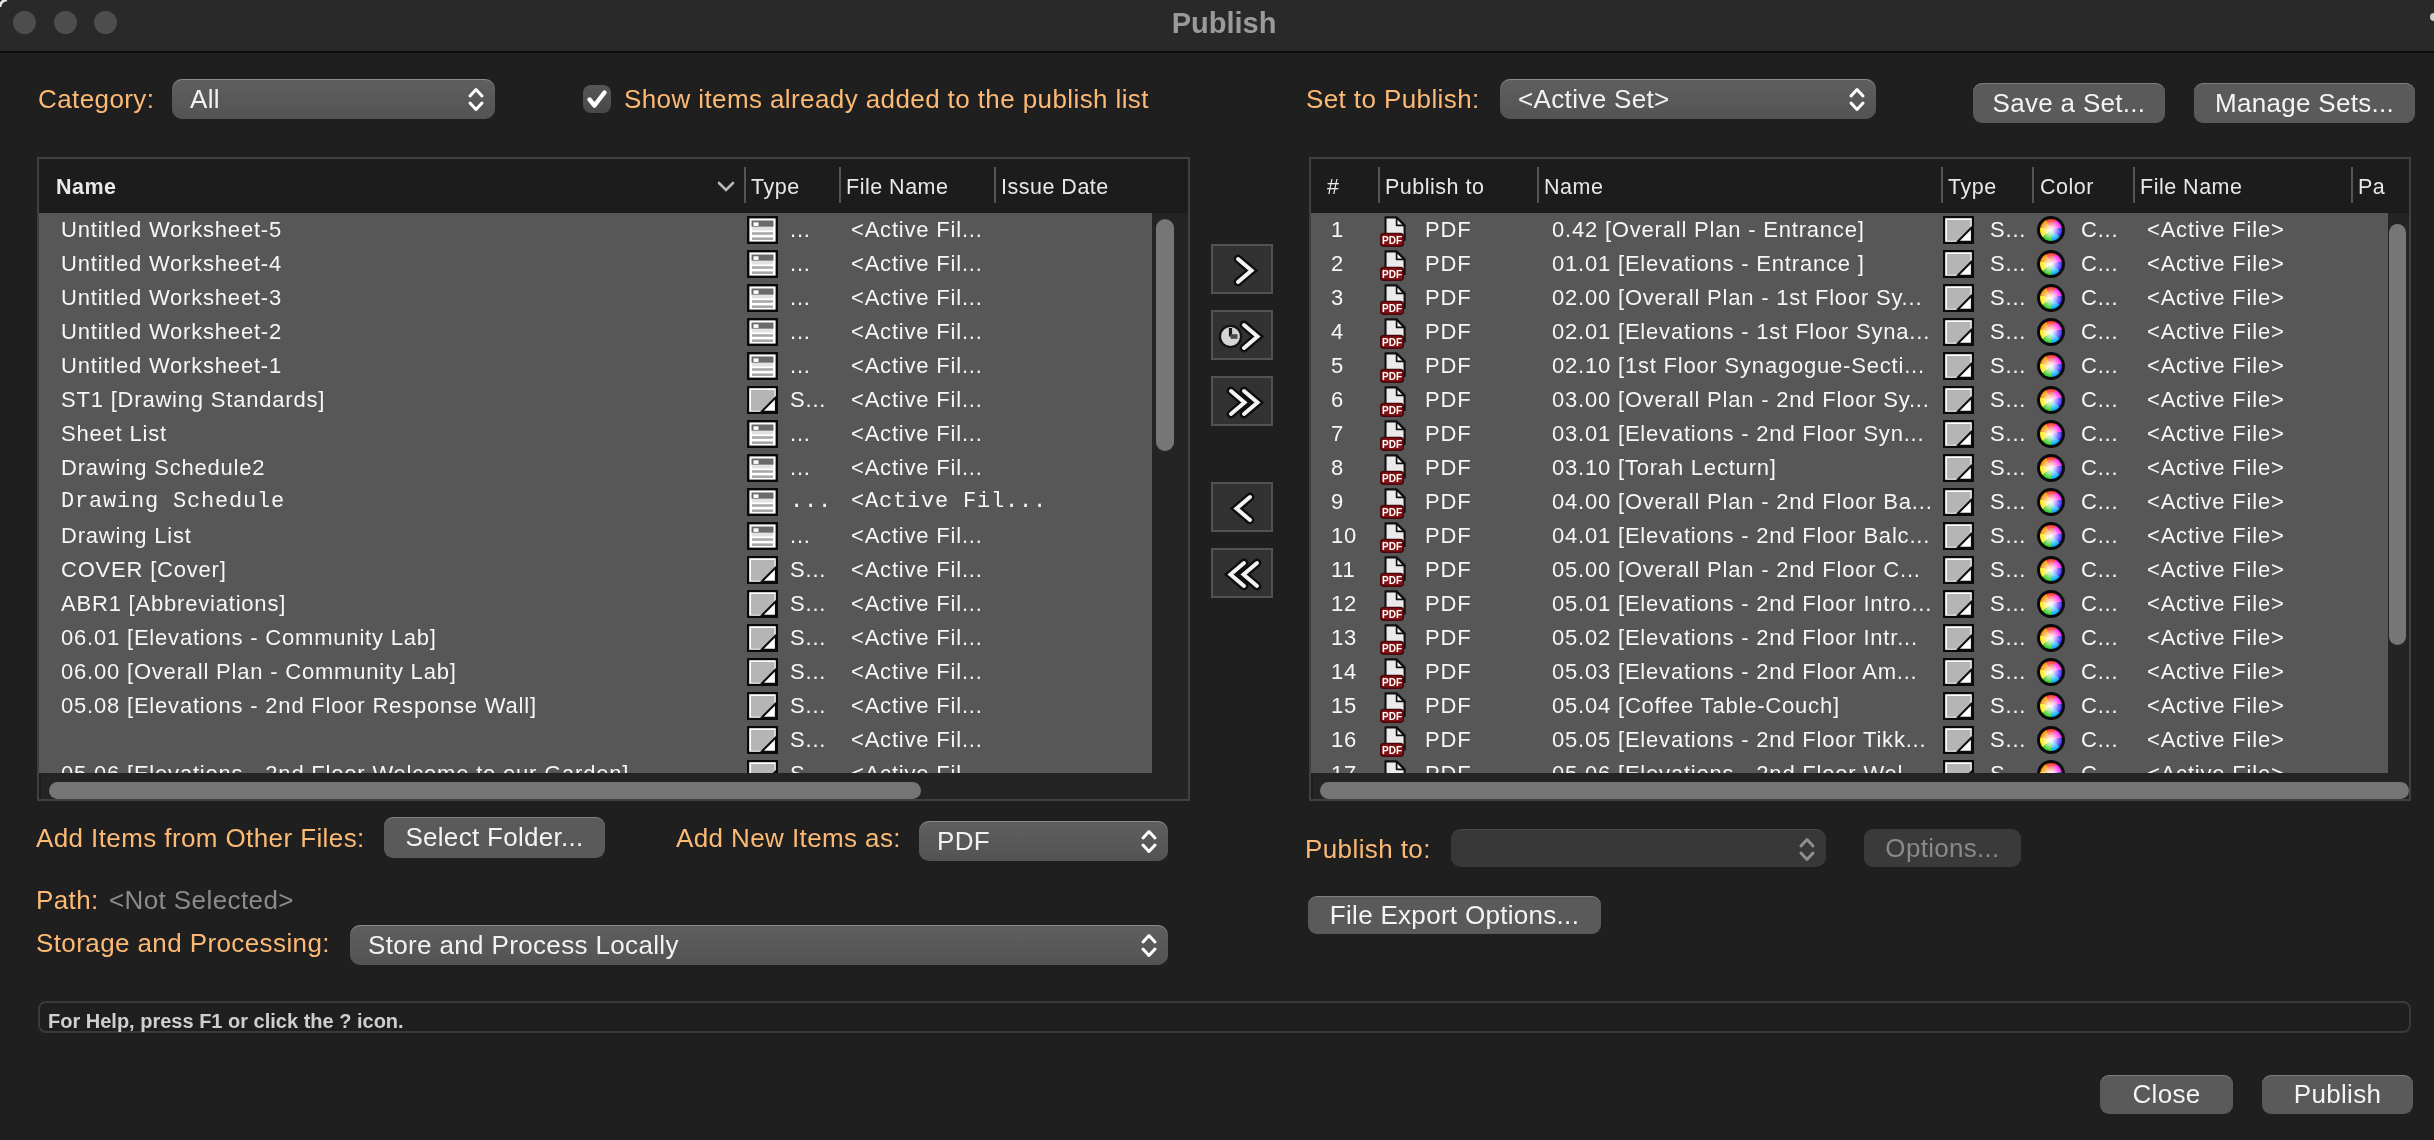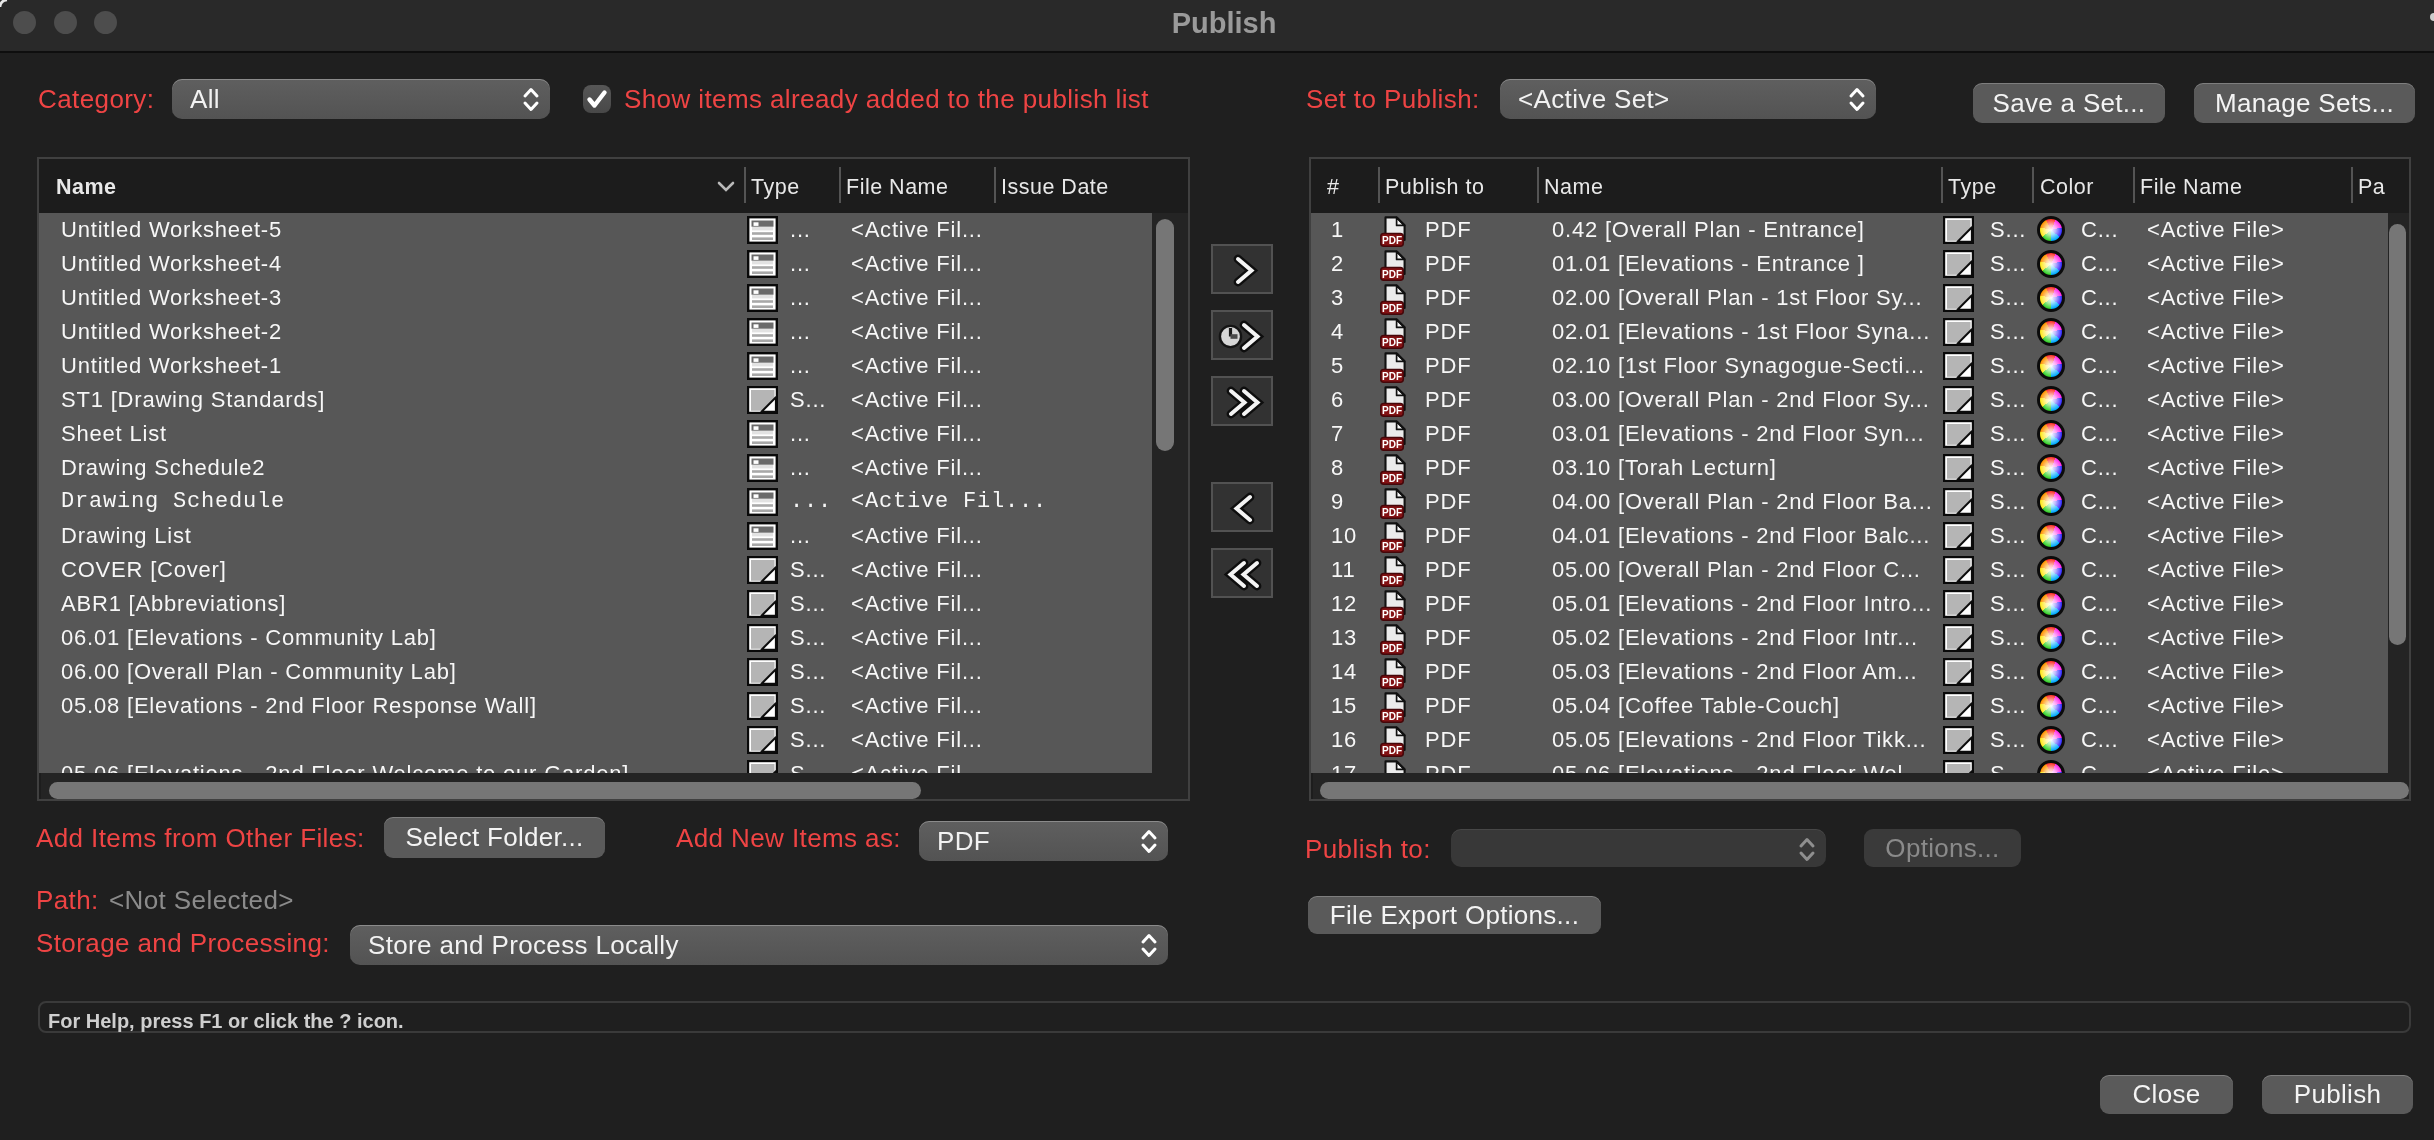--- a/index.html
+++ b/index.html
@@ -1,18 +1,18 @@
 <!DOCTYPE html>
 <html><head><meta charset="utf-8">
 <style>
 * { margin:0; padding:0; box-sizing:border-box; }
 html,body { width:2434px; height:1140px; background:#1f1f1f; font-family:"Liberation Sans", sans-serif; overflow:hidden; -webkit-font-smoothing:antialiased; }
 #win { position:absolute; left:0; top:0; width:2434px; height:1140px; background:#1f1f1f; will-change:transform; }
 .abs { position:absolute; }
-.lbl { position:absolute; font-size:26px; letter-spacing:0.4px; color:#ef4444; white-space:nowrap; line-height:30px; }
+.lbl { position:absolute; font-size:26px; letter-spacing:0.4px; color:#fdba74; white-space:nowrap; line-height:30px; }
 .popup { position:absolute; height:40px; border-radius:10px; background:linear-gradient(#5f5f5f,#535353); box-shadow:inset 0 1px 0 rgba(255,255,255,0.28); color:#f2f2f2; font-size:26px; letter-spacing:0.35px; line-height:40px; padding-left:18px; white-space:nowrap; }
 .btn { position:absolute; height:40px; border-radius:9px; background:#5a5a5a; box-shadow:inset 0 1px 0 rgba(255,255,255,0.22); color:#f4f4f4; font-size:26px; letter-spacing:0.3px; line-height:40px; text-align:center; white-space:nowrap; }
 .stepper { position:absolute; right:9px; top:7px; }
 .tbl { position:absolute; background:#1d1d1d; border:2px solid #404040; }
 .thead { position:absolute; left:0; top:0; right:0; height:54px; background:#1c1c1c; }
 .hlbl { position:absolute; top:16px; font-size:21.5px; letter-spacing:0.5px; color:#e8e8e8; white-space:nowrap; }
 .hsep { position:absolute; top:8px; width:2px; height:36px; background:#545454; }
 .tbody { position:absolute; top:54px; background:#575757; overflow:hidden; }
 .gutter { position:absolute; top:54px; background:#242424; }
 .vthumb { position:absolute; width:18px; border-radius:9px; background:#767676; }
@@ -30,21 +30,21 @@
   <div class="abs" style="left:54px;top:11px;width:23px;height:23px;border-radius:50%;background:#4d4d4d;"></div>
   <div class="abs" style="left:94px;top:11px;width:23px;height:23px;border-radius:50%;background:#4d4d4d;"></div>
   <div class="abs" style="left:7px;top:7px;width:2434px;text-align:center;font-size:29px;font-weight:bold;color:#9a9a9a;">Publish</div>
   <svg class="abs" style="left:0;top:0;" width="12" height="12" viewBox="0 0 12 12">
         <path d="M0,7 Q0.5,0.5 7,0" stroke="#e8e8e8" stroke-width="2.6" fill="none"></path>
       </svg>
   <div class="abs" style="left:2430px;top:13px;width:9px;height:7.5px;border-radius:4px;background:#cdcdcd;"></div>
 </div>
 
 <div class="lbl" style="left:38px;top:84px;">Category:</div>
-<div class="popup" style="left:172px;top:79px;width:378px;">All<svg class="stepper" width="20" height="27" viewBox="0 0 20 27">
+<div class="popup" style="left:172px;top:79px;width:323px;">All<svg class="stepper" width="20" height="27" viewBox="0 0 20 27">
         <path d="M4,10 L10,3.5 L16,10" stroke="#ffffff" stroke-width="3" fill="none" stroke-linecap="round" stroke-linejoin="round"></path>
         <path d="M4,17 L10,23.5 L16,17" stroke="#ffffff" stroke-width="3" fill="none" stroke-linecap="round" stroke-linejoin="round"></path>
       </svg></div>
 <div class="abs" style="left:583px;top:85px;width:28px;height:28px;border-radius:8px;background:linear-gradient(#565656,#484848);">
   <svg width="28" height="28" viewBox="0 0 28 28">
         <path class="ck" d="M6.5,14.5 L11.5,20.5 L21.5,7.5"></path>
       </svg>
 </div>
 <div class="lbl" style="left:624px;top:84px;">Show items already added to the publish list</div>
 <div class="lbl" style="left:1306px;top:84px;">Set to Publish:</div>

